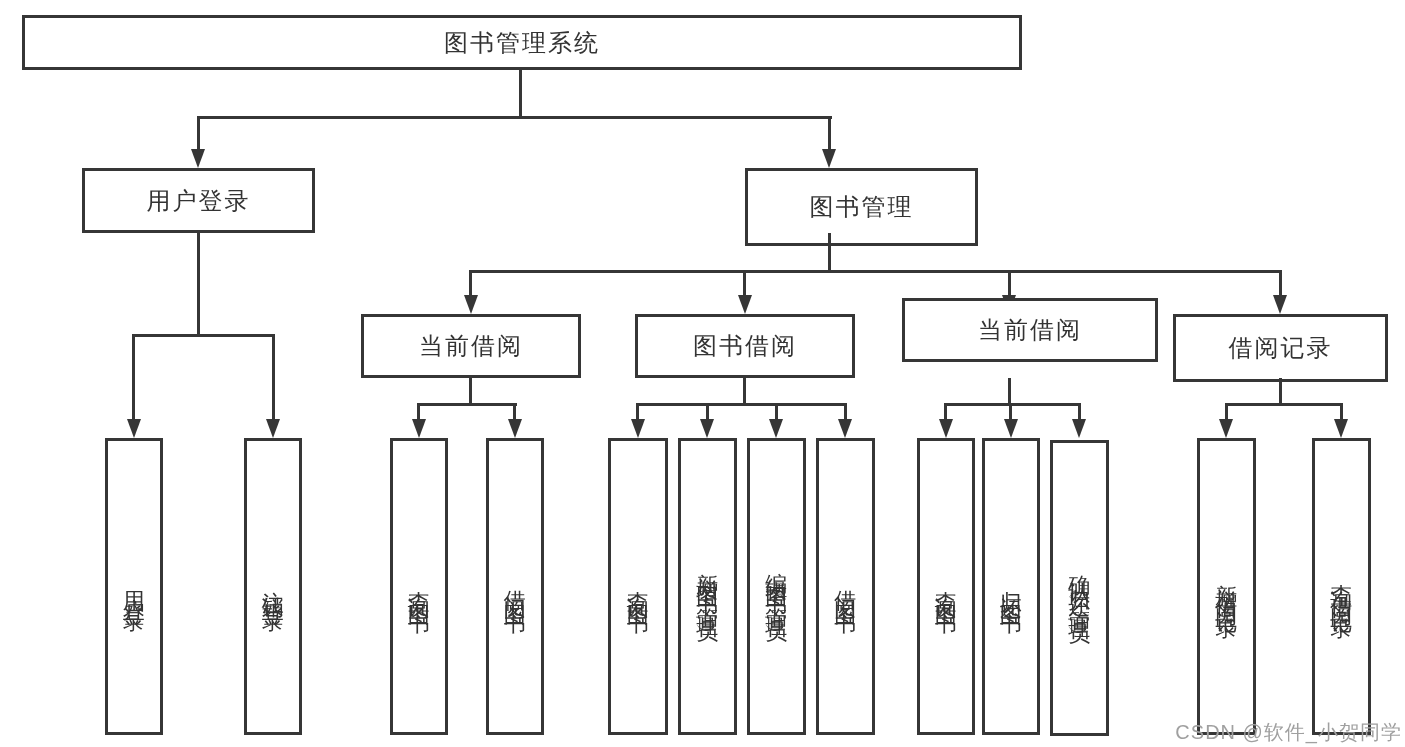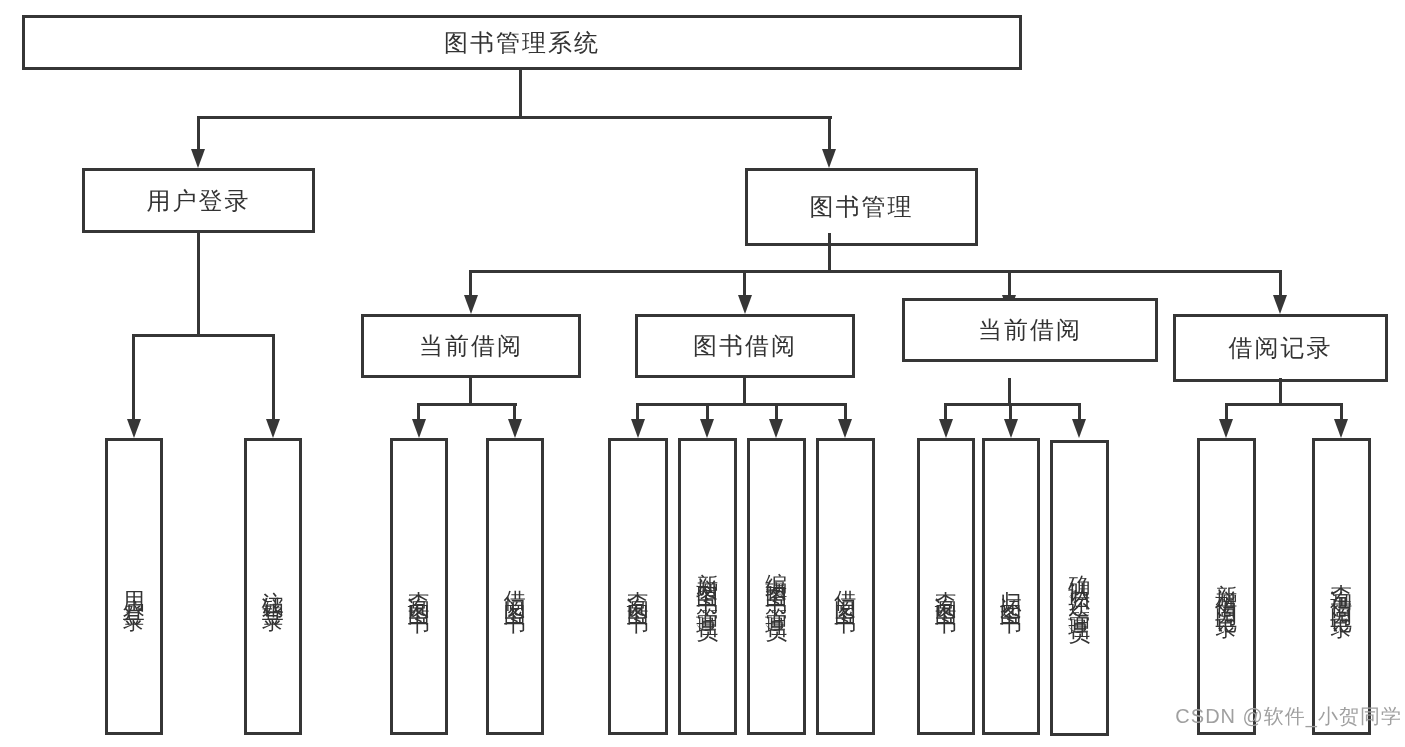--- a/index.html
+++ b/index.html
@@ -19,21 +19,21 @@
   }
   .ln{position:absolute;background:#363636;}
   .ln.v{width:3px;}
   .ln.h{height:3px;}
   .arr{
     position:absolute;width:0;height:0;
     border-left:7px solid transparent;border-right:7px solid transparent;
     border-top:19px solid #363636;
   }
   .watermark{
-    position:absolute;right:3px;top:703px;font-size:20px;
+    position:absolute;right:3px;top:719px;font-size:20px;
     color:#a0a0a0;letter-spacing:1px;z-index:5;white-space:nowrap;
   }
 </style>
 </head>
 <body>
 
 <div class="stage">
 
   <div class="box hbox" style="left:22px;top:15px;width:1000px;height:55px">图书管理系统</div>
 

